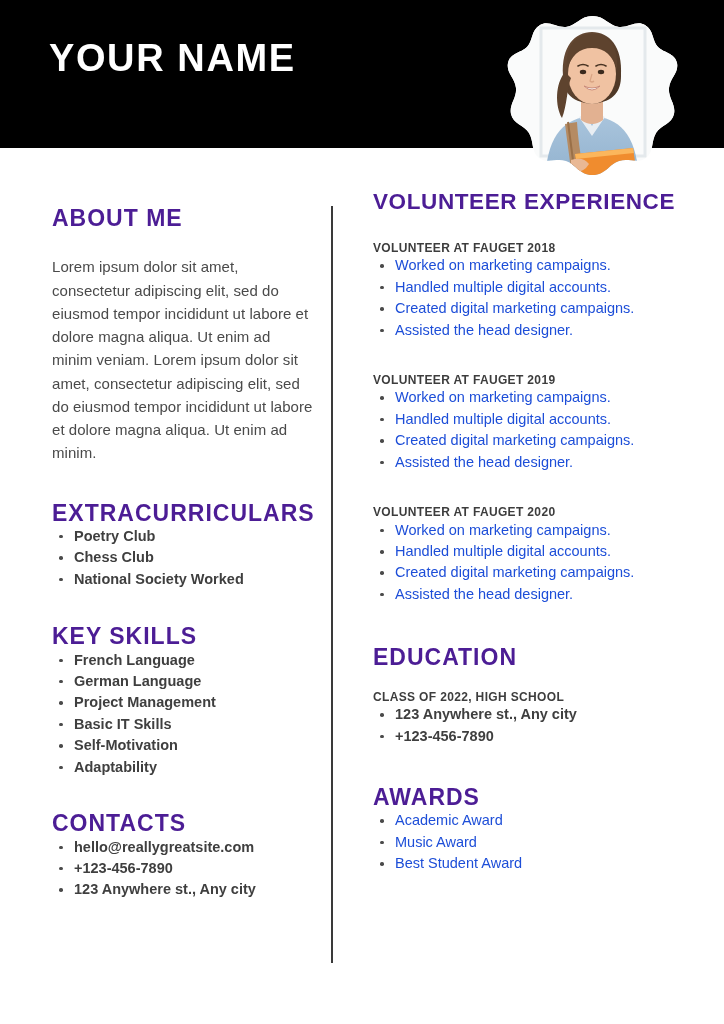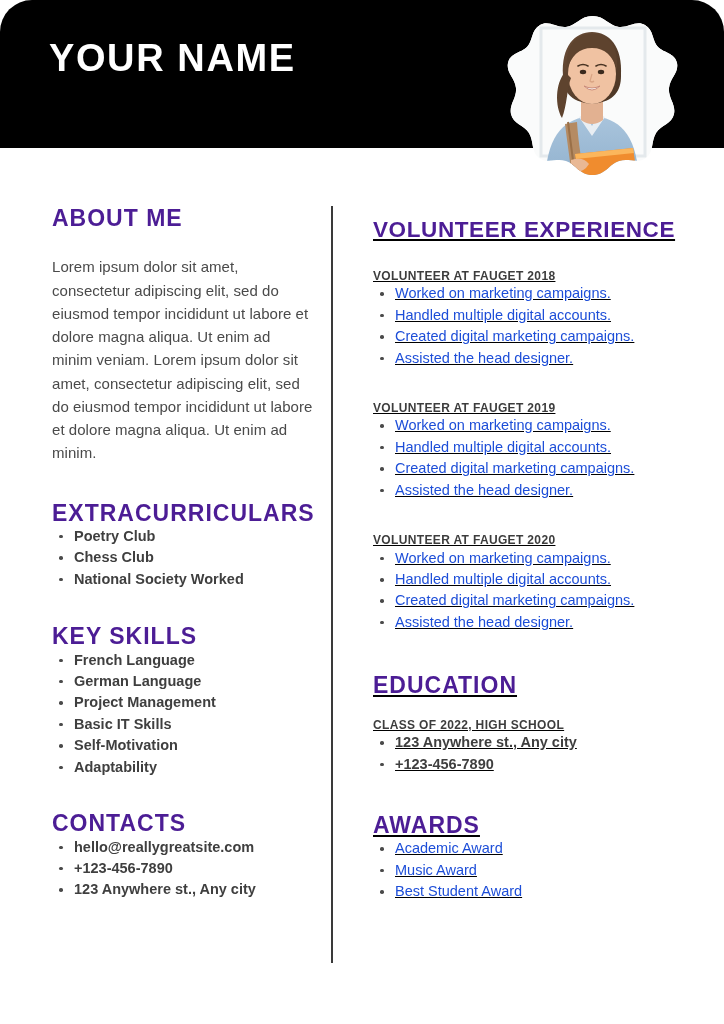--- a/index.html
+++ b/index.html
@@ -11,21 +11,20 @@
     font-family: "Liberation Sans", sans-serif;
     -webkit-font-smoothing: antialiased;
   }
 
   .resume {
     position: relative;
     width: 724px;
     height: 1024px;
     background: #ffffff;
     overflow: hidden;
-    border-radius: 32px;
   }
 
   
   .header-band {
     position: absolute;
     top: 0; left: 0;
     width: 724px;
     height: 148px;
     background: #000000;
   }
@@ -69,24 +68,23 @@
 
   
   .col-left {
     position: absolute;
     top: 206px;
     left: 52px;
     width: 262px;
   }
   .col-right {
     position: absolute;
-    top: 218px;
+    top: 190px;
     left: 373px;
     width: 312px;
-    text-decoration: underline;
   }
 
   
   .sec-head {
     font-size: 23px;
     font-weight: bold;
     letter-spacing: 1.0px;
     color: #4c1d95;
     line-height: 1.1;
     text-transform: uppercase;

